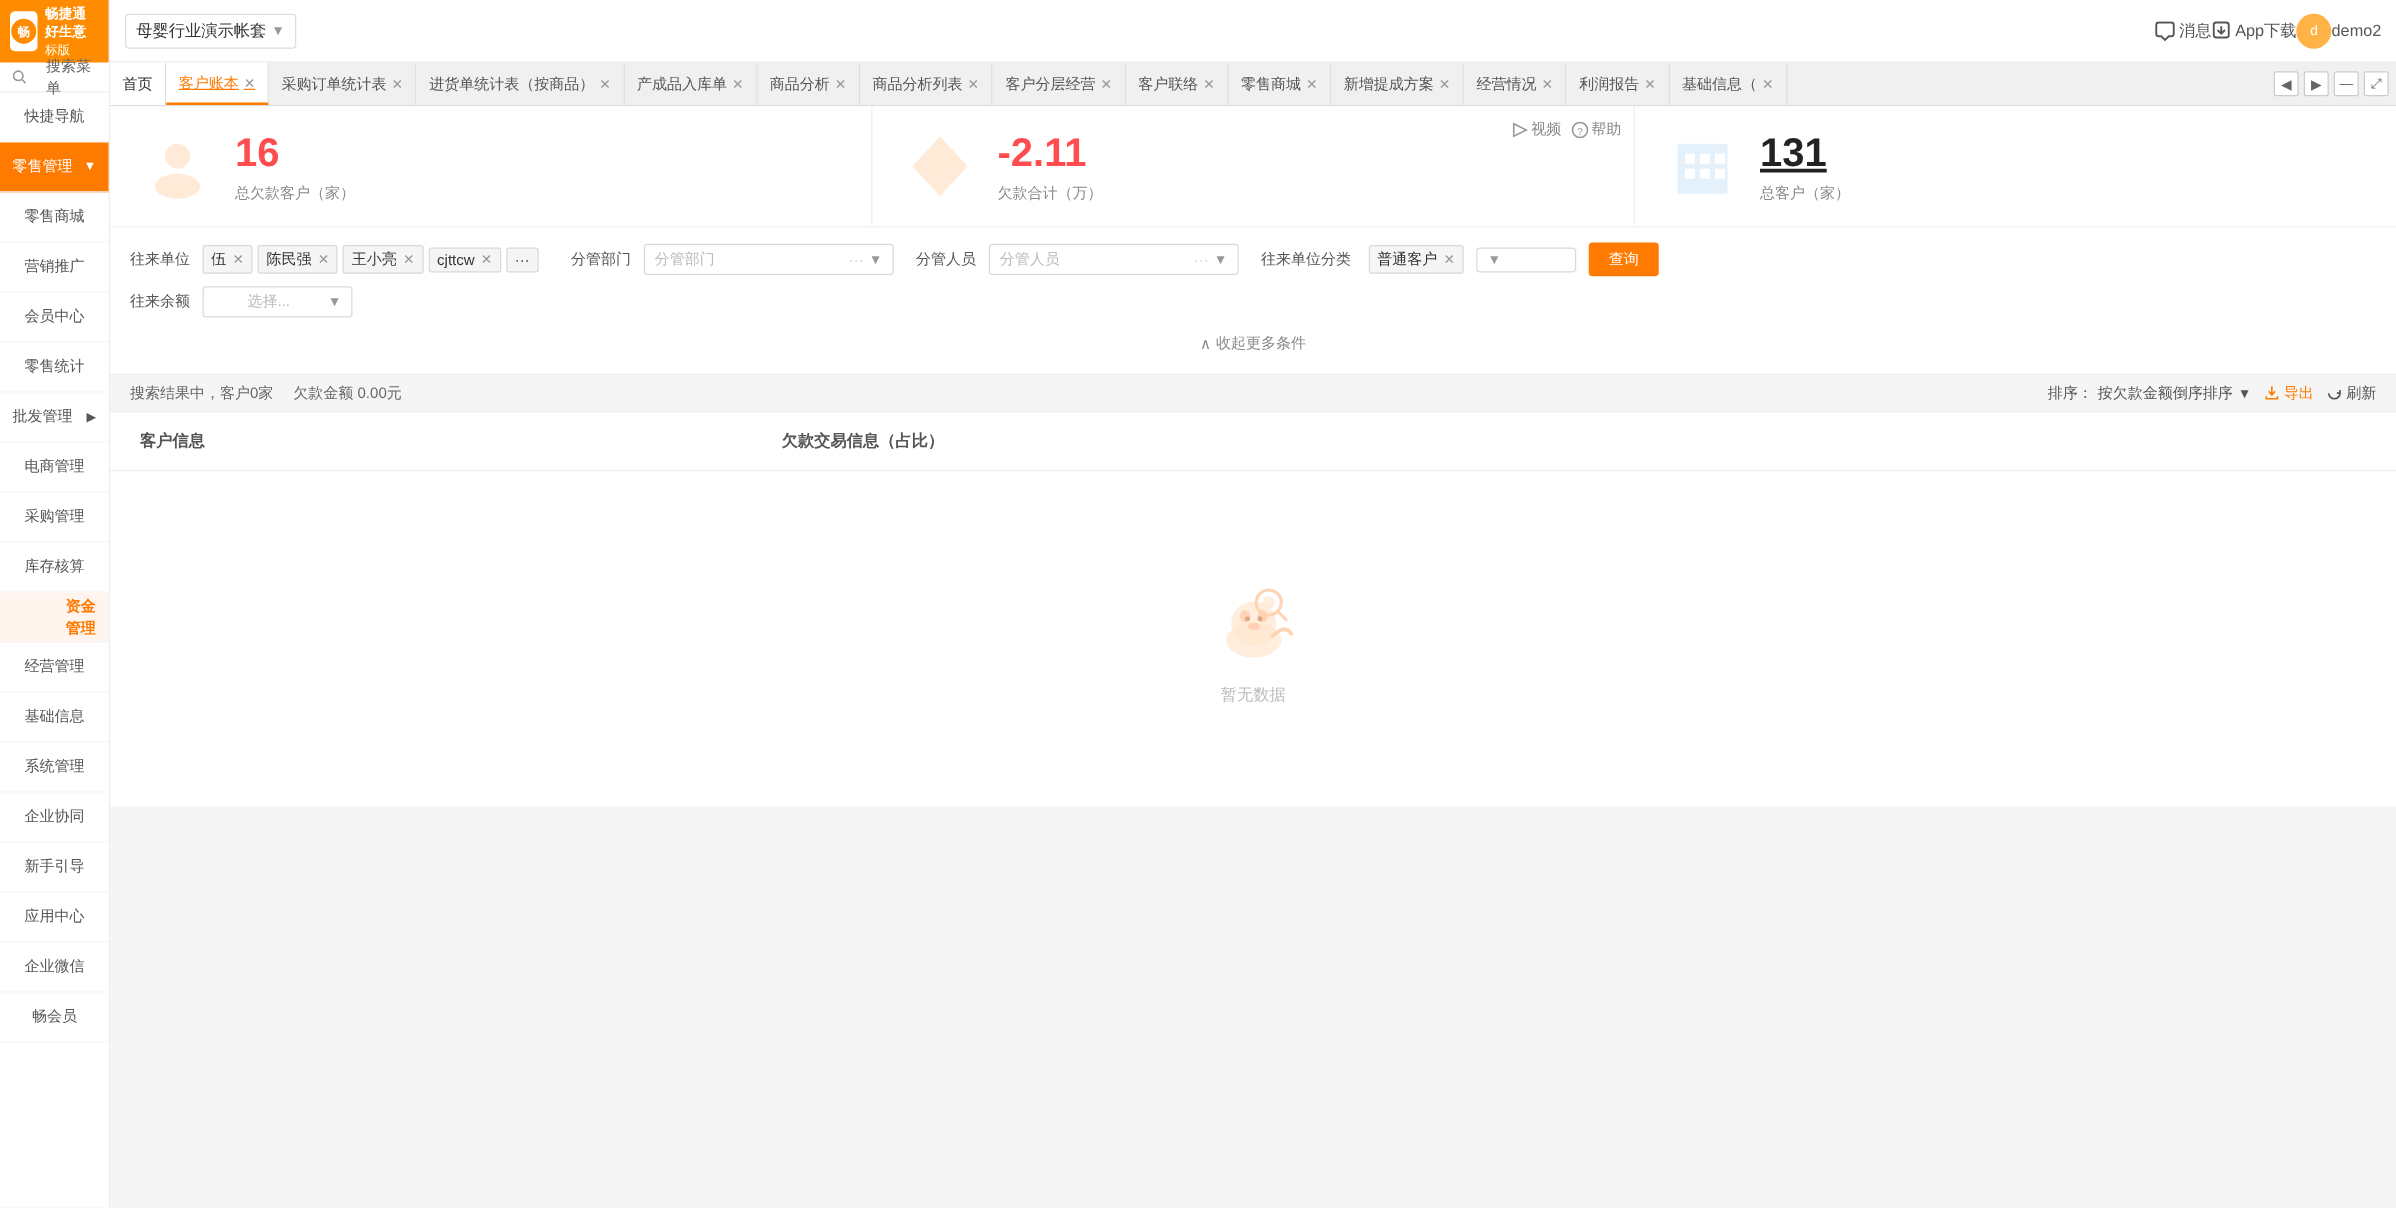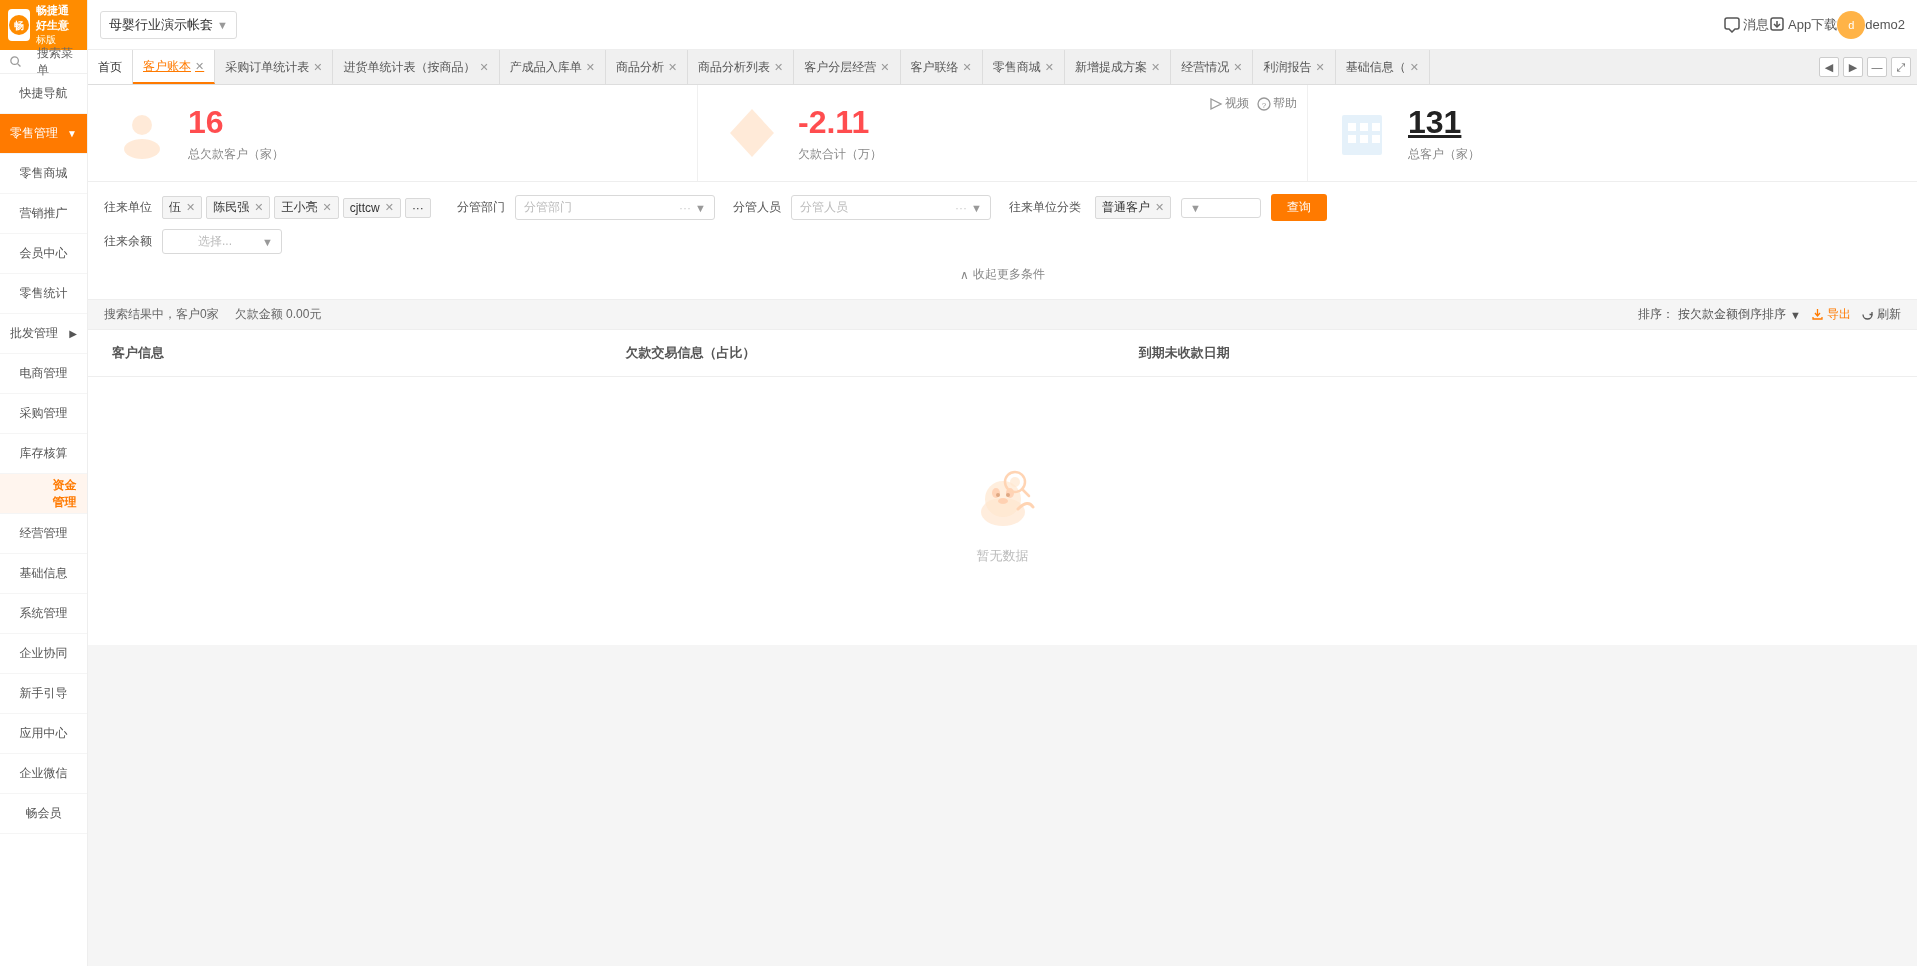--- a/index.html
+++ b/index.html
@@ -410,21 +410,20 @@
             </svg>
           <span>刷新</span>
         </div>
       </div>
     </div>
 
     <div class="table-container">
       <div class="table-header">
         <div class="table-col">客户信息</div>
         <div class="table-col">欠款交易信息（占比）</div>
-        <div class="table-col">到期未收款日期</div>
       </div>
 
       <div class="empty-state">
         <div class="empty-icon">
           
           <svg width="80" height="80" viewBox="0 0 80 80">
             <ellipse cx="40" cy="55" rx="22" ry="14" fill="#ffb87a" opacity="0.5"></ellipse>
             <ellipse cx="40" cy="42" rx="18" ry="18" fill="#ffcf9e" opacity="0.7"></ellipse>
             <ellipse cx="33" cy="36" rx="4" ry="5" fill="#ff9a5c" opacity="0.8"></ellipse>
             <ellipse cx="47" cy="36" rx="4" ry="5" fill="#ff9a5c" opacity="0.8"></ellipse>

